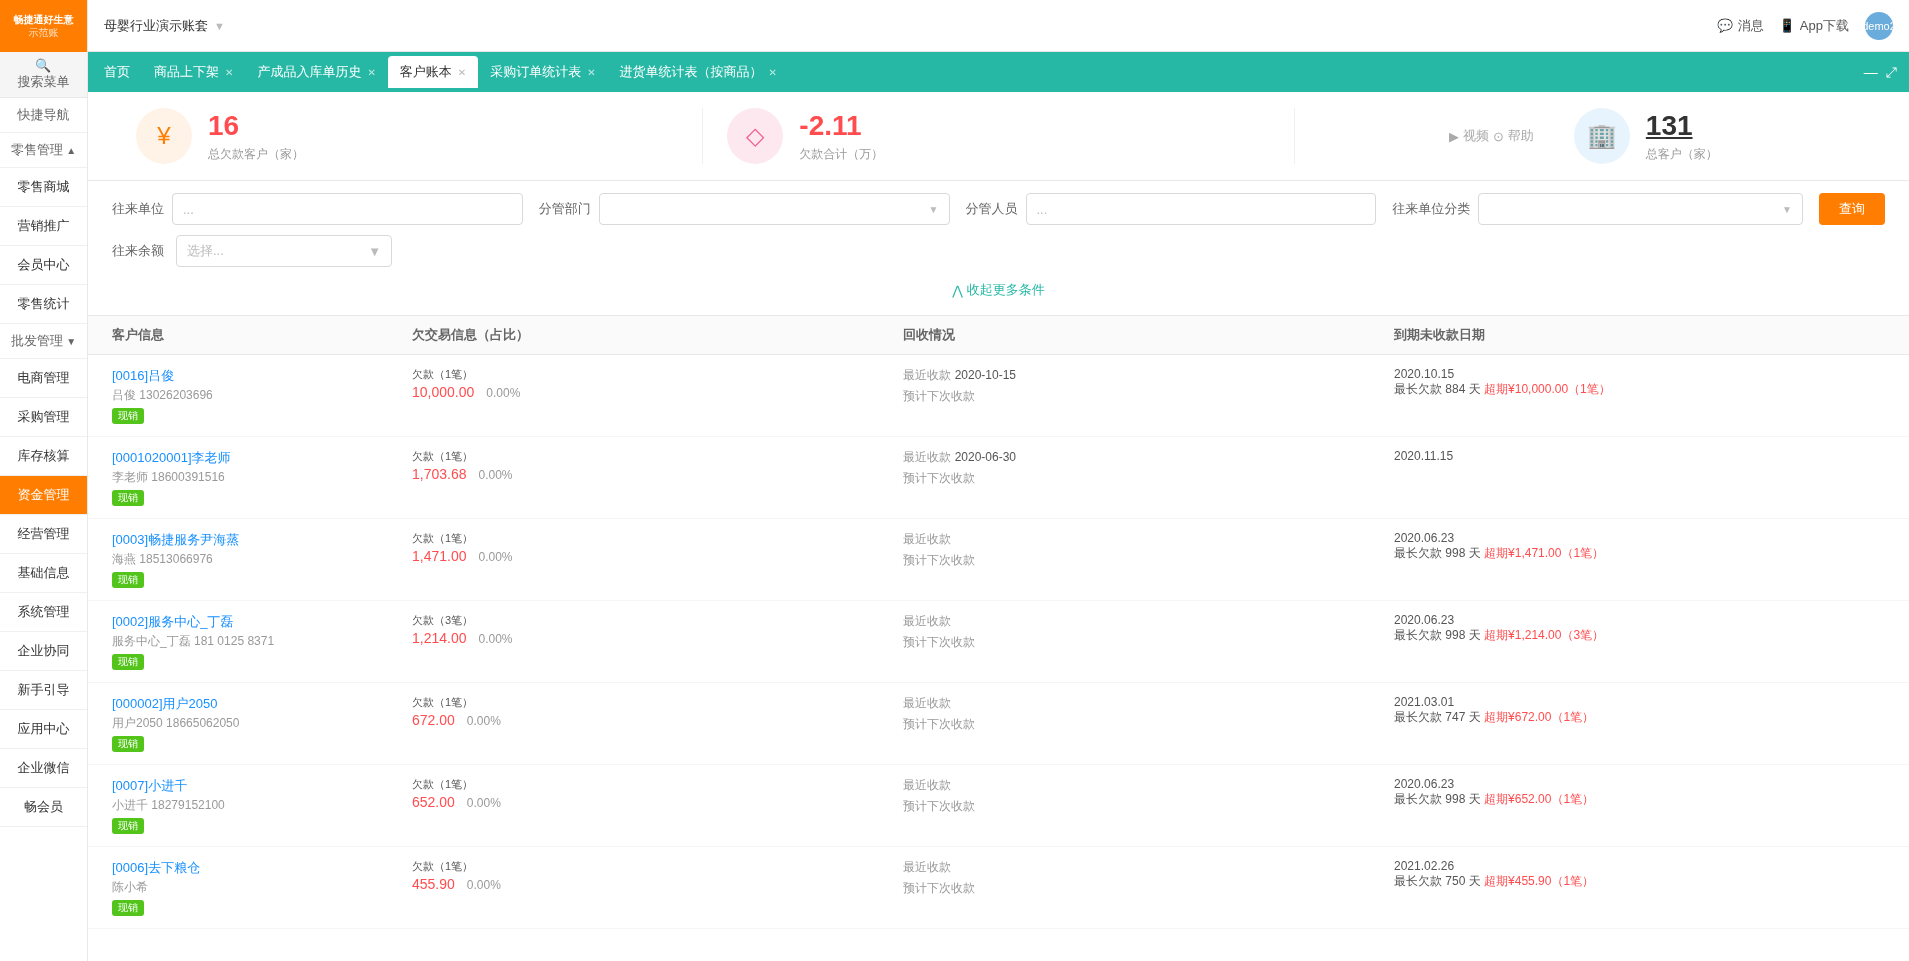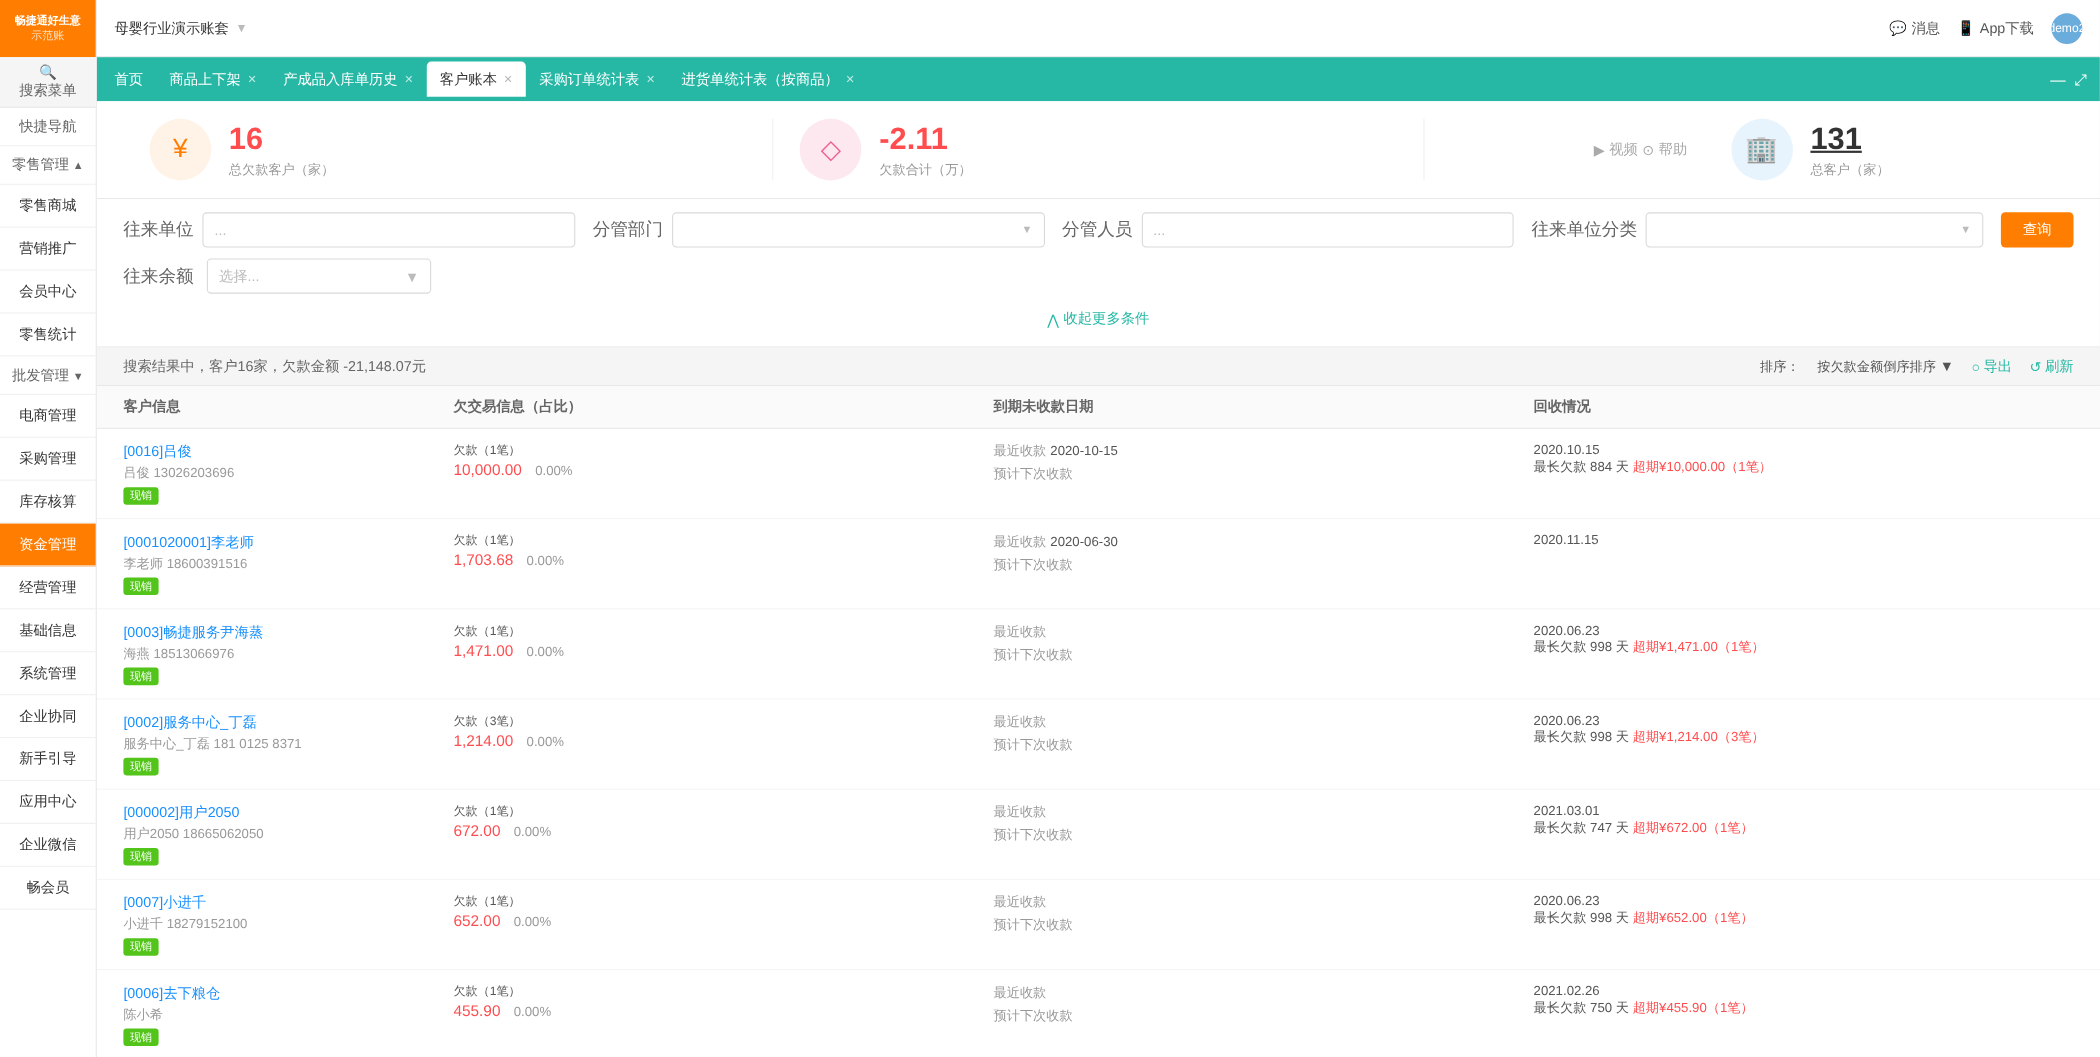--- a/index.html
+++ b/index.html
@@ -168,21 +168,21 @@
       gap: 16px;
       align-items: center;
       margin-bottom: 10px;
     }
     .filter-item {
       display: flex;
       align-items: center;
       gap: 8px;
       flex: 1;
     }
-    .filter-label { color: #666; font-size: 16px; white-space: nowrap; }
+    .filter-label { color: #666; font-size: 13px; white-space: nowrap; }
     .filter-input {
       flex: 1;
       border: 1px solid #d9d9d9;
       border-radius: 4px;
       padding: 5px 10px;
       font-size: 13px;
       color: #333;
       cursor: pointer;
       display: flex;
       align-items: center;
@@ -466,42 +466,27 @@
           <span class="arrow">▼</span>
         </div>
       </div>
     </div>
     <div class="collapse-btn">
       <span>⋀</span>
       <span>收起更多条件</span>
     </div>
   </div>
 
-  <div class="results-info">
-    <span>搜索结果中，客户16家，欠款金额 -21,148.07元</span>
-    <div class="results-actions">
-      <span class="sort-label">排序：</span>
-      <span style="font-size:12px;color:#555;">按欠款金额倒序排序 <span>▼</span></span>
-      <span class="action-btn">
-        <span>○</span>
-        <span>导出</span>
-      </span>
-      <span class="action-btn">
-        <span>↺</span>
-        <span>刷新</span>
-      </span>
-    </div>
-  </div>
 
   <div class="table-container">
     <div class="table-header">
       <span>客户信息</span>
       <span>欠交易信息（占比）</span>
+      <span>回收情况</span>
       <span>到期未收款日期</span>
-      <span>回收情况</span>
     </div>
 
     <div id="table-body">
         <div class="table-row">
     <div>
       <div class="customer-name">[0016]吕俊</div>
       <div class="customer-sub">吕俊 13026203696</div>
       <span class="customer-badge">现销</span>
     </div>
     <div>

